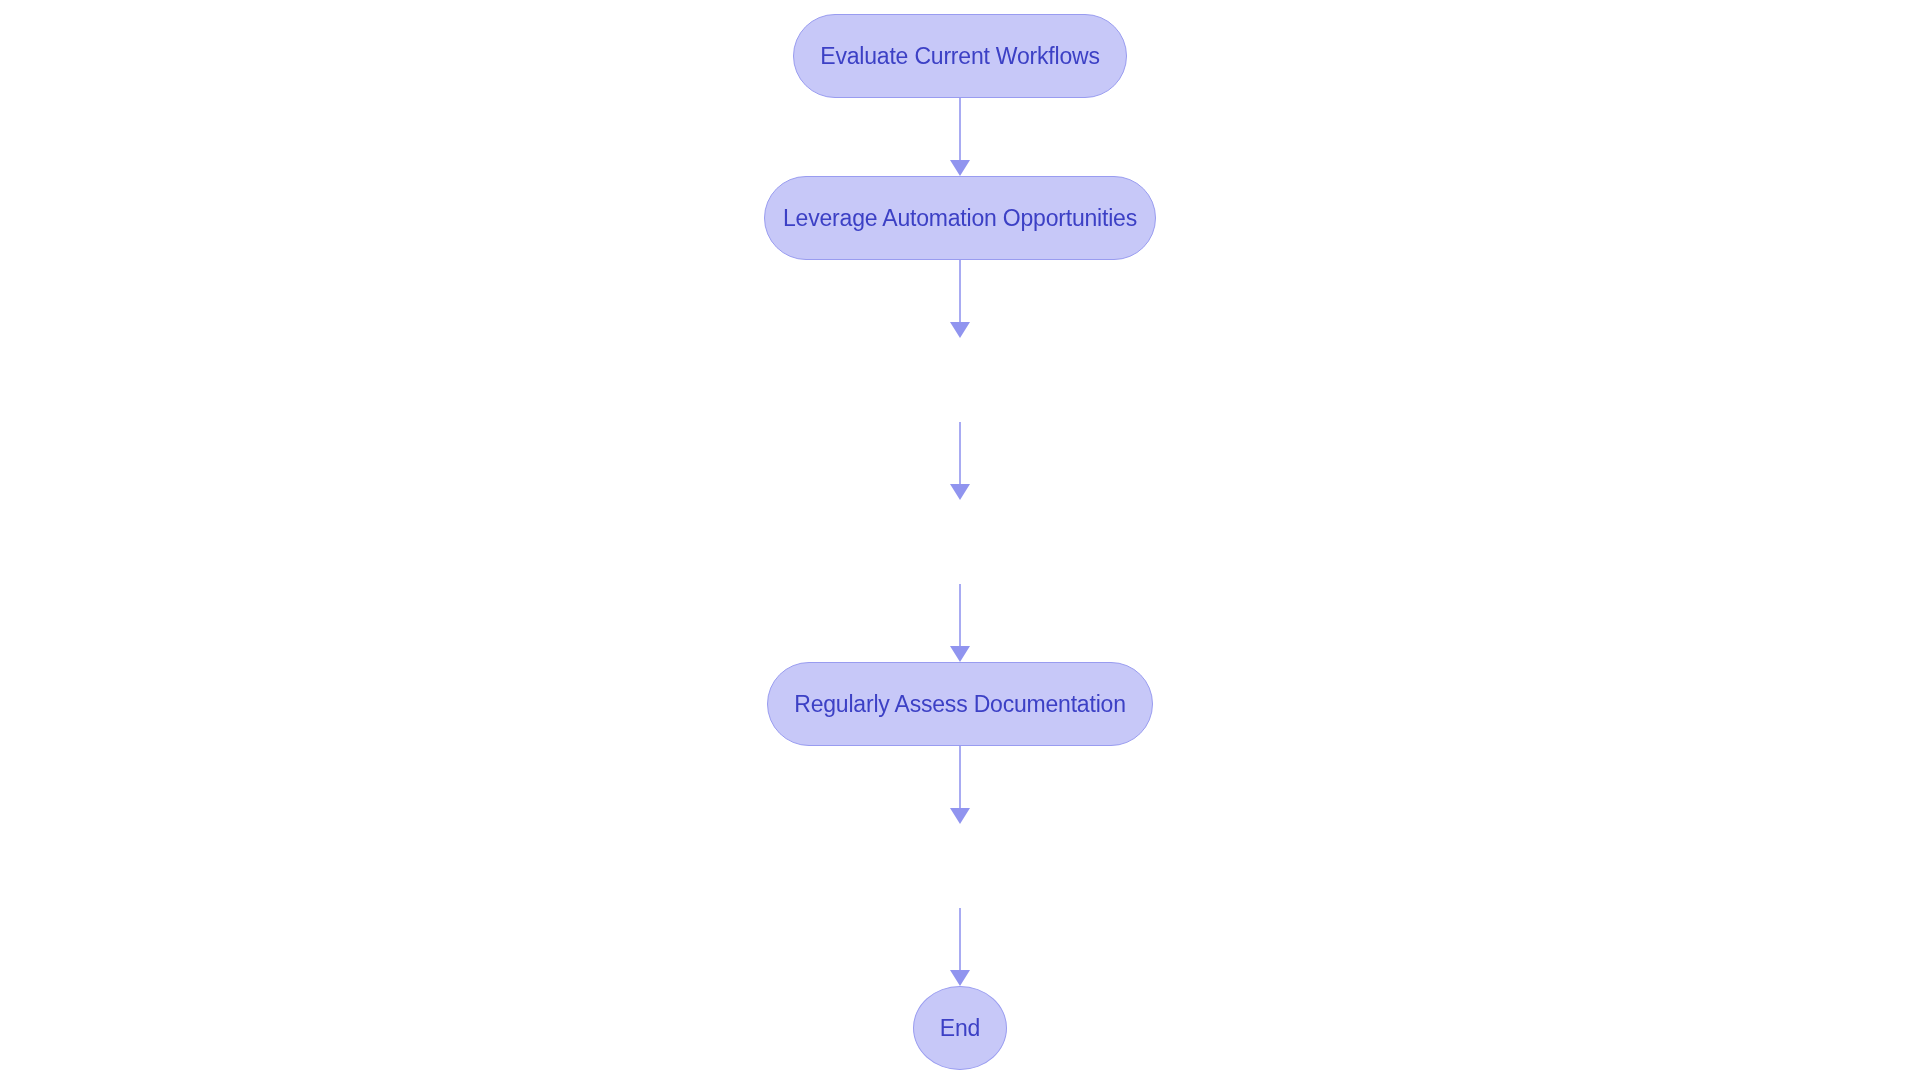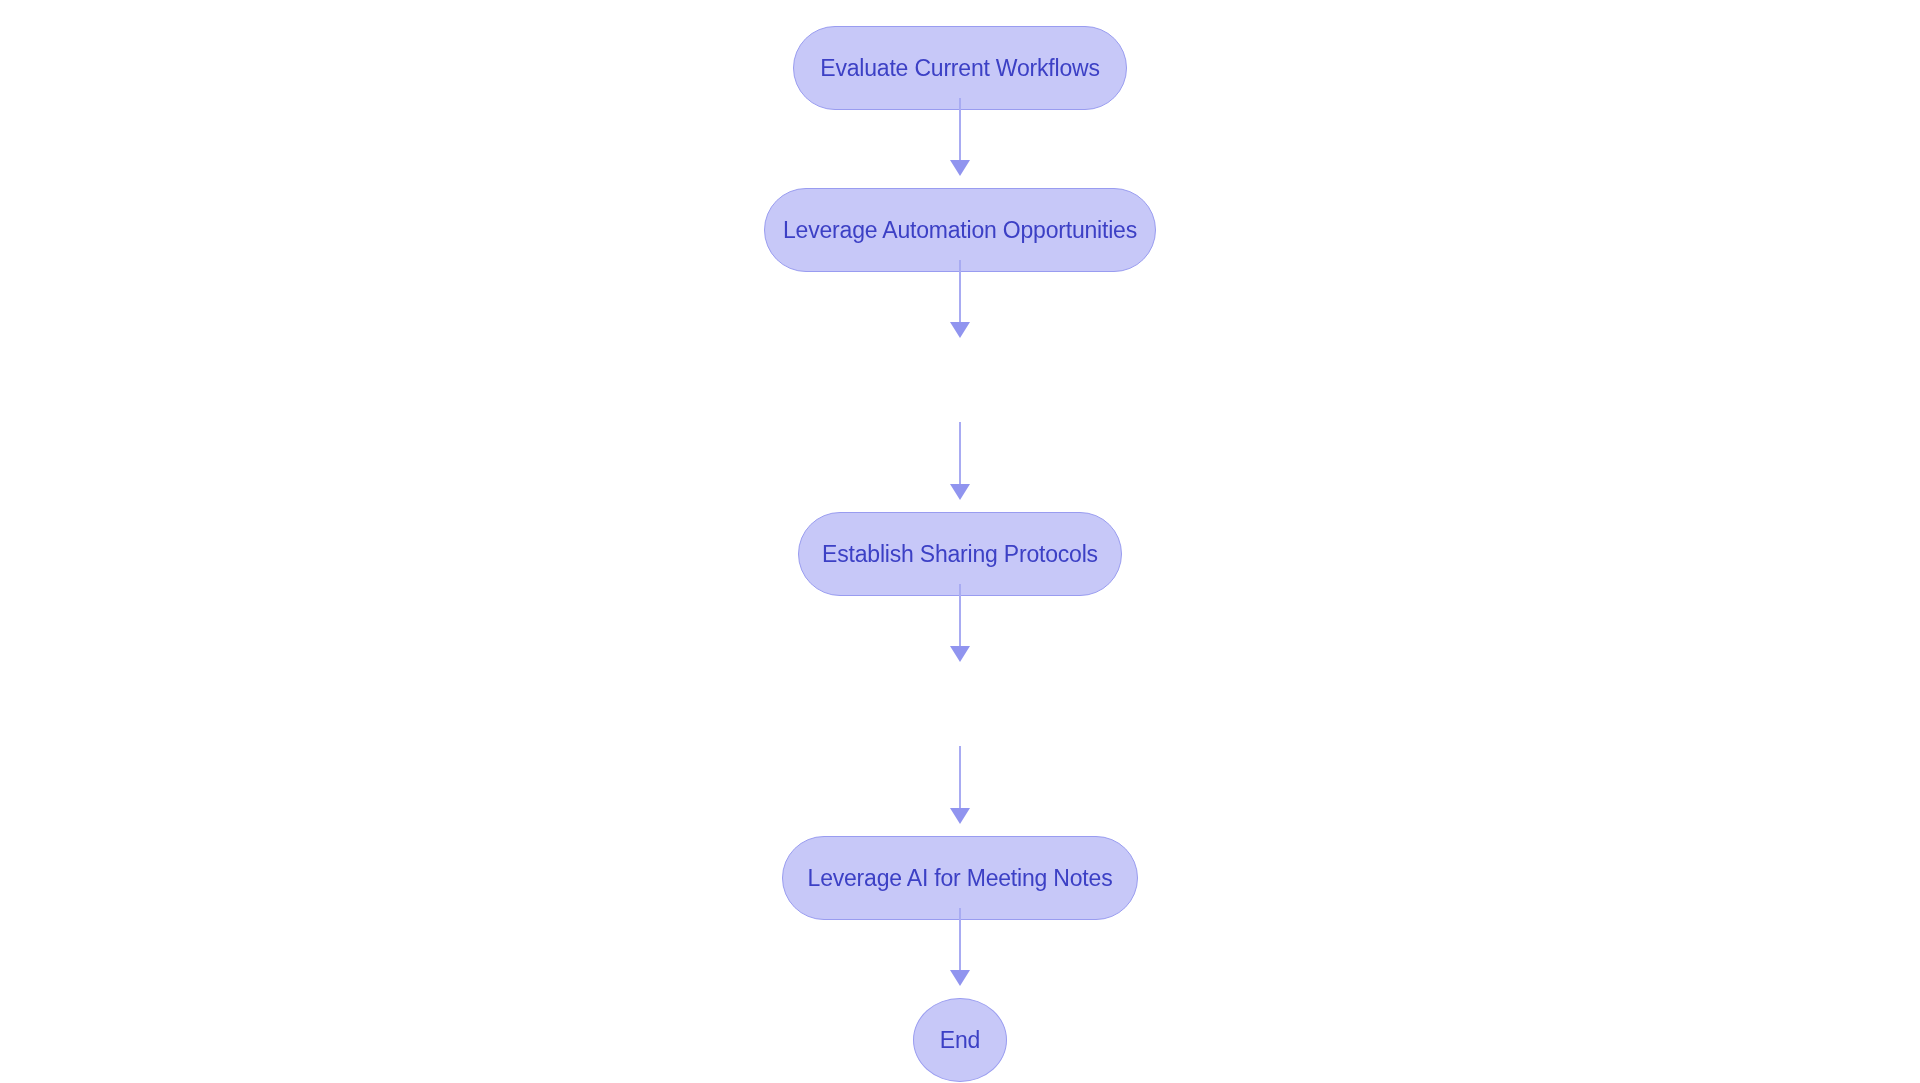--- a/index.html
+++ b/index.html
@@ -26,21 +26,20 @@
     background: #c7c8f8;
     border: 1.5px solid #999cf0;
     border-radius: 42px;
     display: flex;
     align-items: center;
     justify-content: center;
     color: #3c40c5;
     font-size: 23px;
     letter-spacing: -0.2px;
     white-space: nowrap;
-    margin-top: 12px;
   }
   .node--end {
     border-radius: 50%;
   }
   .edge-line {
     position: absolute;
     left: 958.75px;
     width: 2.5px;
     height: 62px;
     background: #a8abf2;
@@ -71,34 +70,31 @@
     <span>Leverage Automation Opportunities</span>
   </div>
 
   <div class="edge-line" style="top:260px;"></div>
   <div class="edge-head" style="top:322px;"></div>
 
 
   <div class="edge-line" style="top:422px;"></div>
   <div class="edge-head" style="top:484px;"></div>
 
-  <div class="node" style="left:798px; top:500px; width:324px;">
-    <span>Establish Sharing Protocols</span>
-  </div>
 
   <div class="edge-line" style="top:584px;"></div>
   <div class="edge-head" style="top:646px;"></div>
 
+  <div class="node" style="left:767px; top:662px; width:386px;">
+    <span>Regularly Assess Documentation</span>
+  </div>
 
   <div class="edge-line" style="top:746px;"></div>
   <div class="edge-head" style="top:808px;"></div>
 
-  <div class="node" style="left:782px; top:824px; width:356px;">
-    <span>Leverage AI for Meeting Notes</span>
-  </div>
 
   <div class="edge-line" style="top:908px;"></div>
   <div class="edge-head" style="top:970px;"></div>
 
   <div class="node node--end" style="left:913px; top:986px; width:94px;">
     <span>End</span>
   </div>
 
 </div>
 

